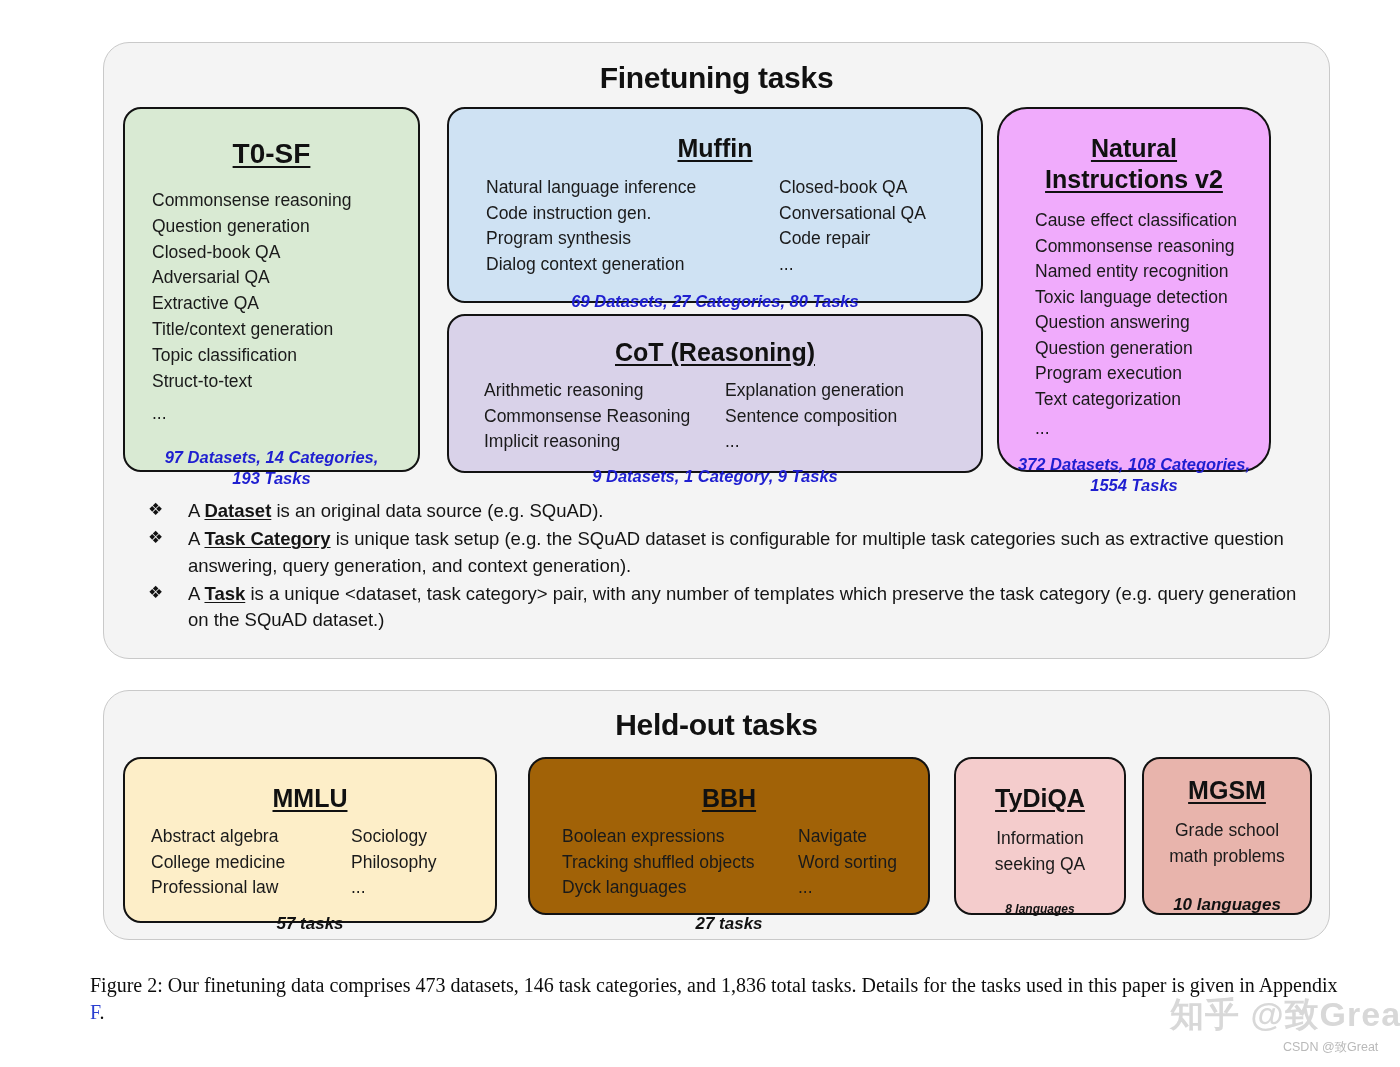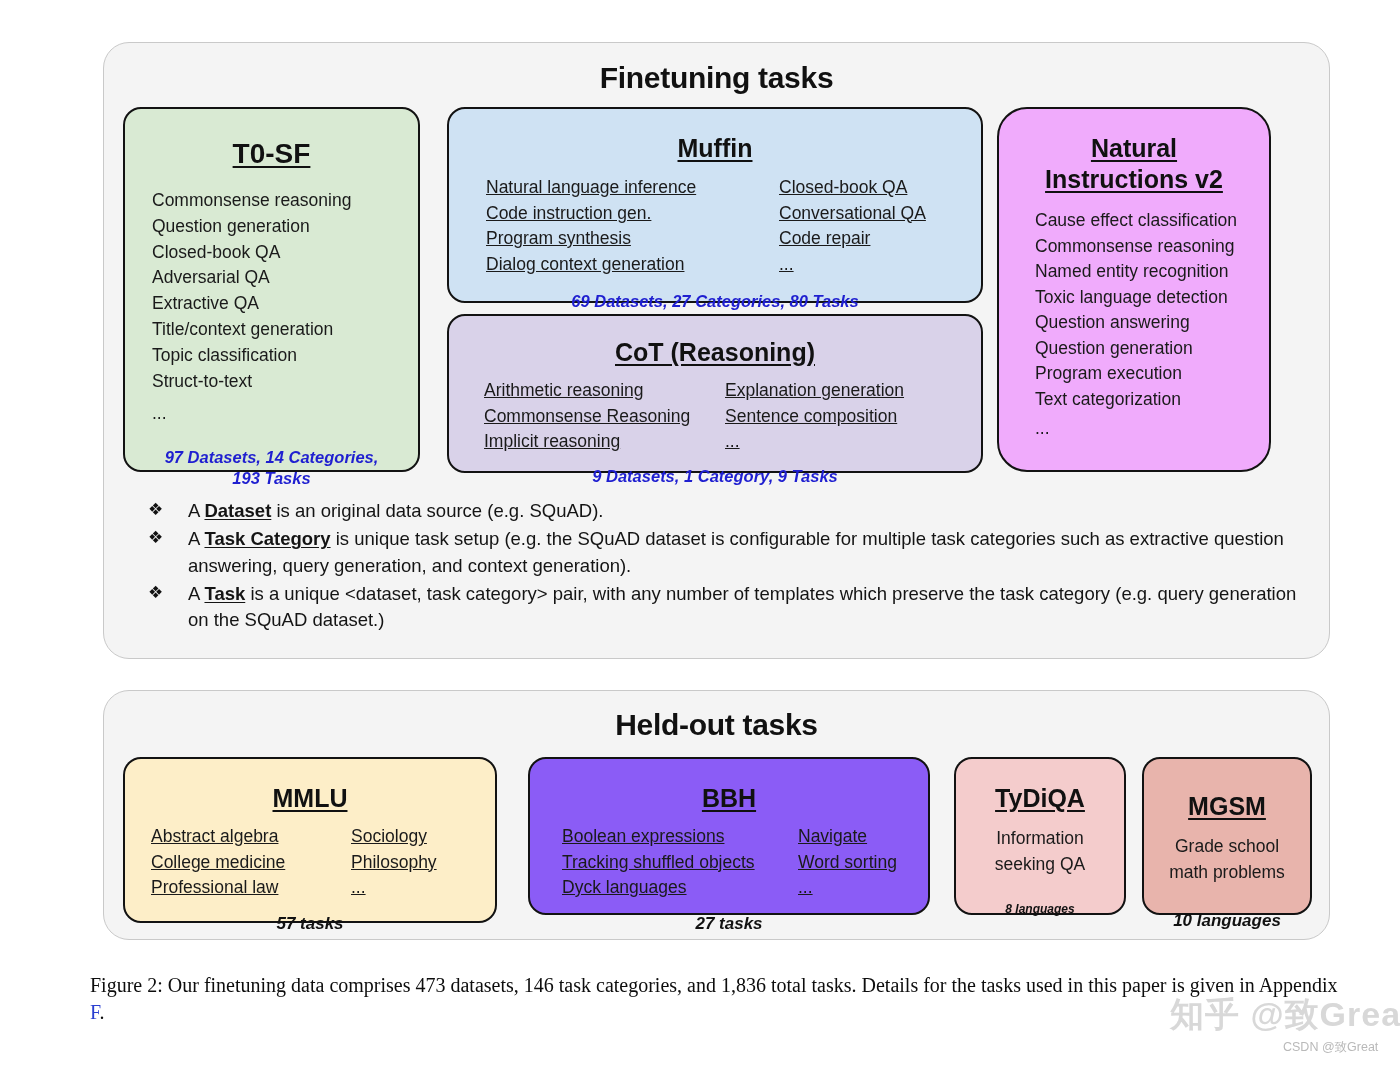--- a/index.html
+++ b/index.html
@@ -56,21 +56,21 @@
     margin-bottom: 8px;
   }
   .card .items {
     font-size: 17.5px;
     line-height: 1.46;
     color: #1a1a1a;
   }
   .card .items.two-col {
     display: flex;
   }
-  .card .items.two-col .col { flex: 1 1 50%; text-decoration: underline; }
+  .card .items.two-col .col { flex: 1 1 50%; }
   .card .items .item { white-space: nowrap; }
   .stat {
     color: #1f1fd0;
     font-weight: bold;
     font-style: italic;
     font-size: 16.5px;
     text-align: center;
     line-height: 1.3;
   }
 
@@ -115,40 +115,40 @@
     left: 123px; top: 757px; width: 374px; height: 166px;
     background: #fdeec8;
   }
   #card-mmlu .card-title { margin-top: 14px; margin-bottom: 10px; }
   #card-mmlu .items { padding-left: 12px; }
   #card-mmlu .items .col:first-child { flex: 0 0 200px; }
   #card-mmlu .stat { margin-top: 12px; color: #111111; font-size: 17px; }
 
   #card-bbh {
     left: 528px; top: 757px; width: 402px; height: 158px;
-    background: #8b5cf6;
+    background: #a16207;
   }
   #card-bbh .card-title { margin-top: 14px; margin-bottom: 10px; }
   #card-bbh .items { padding-left: 18px; }
   #card-bbh .items .col:first-child { flex: 0 0 236px; }
   #card-bbh .stat { margin-top: 12px; color: #111111; font-size: 17px; }
 
   #card-tydiqa {
     left: 954px; top: 757px; width: 172px; height: 158px;
     background: #f4cccc;
   }
   #card-tydiqa .card-title { margin-top: 14px; margin-bottom: 12px; }
   #card-tydiqa .items { text-align: center; line-height: 1.48; }
   #card-tydiqa .stat { margin-top: 24px; color: #111111; font-size: 12px; }
 
   #card-mgsm {
     left: 1142px; top: 757px; width: 170px; height: 158px;
     background: #e8b4ac;
   }
-  #card-mgsm .card-title { margin-top: 22px; margin-bottom: 12px; }
+  #card-mgsm .card-title { margin-top: 6px; margin-bottom: 12px; }
   #card-mgsm .items { text-align: center; line-height: 1.48; }
   #card-mgsm .stat { margin-top: 24px; color: #111111; font-size: 17px; }
 
   
   #definitions {
     position: absolute;
     left: 140px;
     top: 498px;
     width: 1160px;
     font-size: 18.5px;
@@ -282,20 +282,24 @@
     <div class="item">Cause effect classification</div>
     <div class="item">Commonsense reasoning</div>
     <div class="item">Named entity recognition</div>
     <div class="item">Toxic language detection</div>
     <div class="item">Question answering</div>
     <div class="item">Question generation</div>
     <div class="item">Program execution</div>
     <div class="item">Text categorization</div>
     <div class="item" style="margin-top:4px">...</div>
   </div>
+  <div class="stat">
+    <div>372 Datasets, 108 Categories,</div>
+    <div>1554 Tasks</div>
+  </div>
 </div>
 
 <div id="definitions">
   <div class="def-row">
     <div class="def-bullet">❖</div>
     <div class="def-text"><span>A </span><b>Dataset</b><span> is an original data source (e.g. SQuAD).</span></div>
   </div>
   <div class="def-row">
     <div class="def-bullet">❖</div>
     <div class="def-text"><span>A </span><b>Task Category</b><span> is unique task setup (e.g. the SQuAD dataset is configurable for multiple task categories such as extractive question answering, query generation, and context generation).</span></div>

